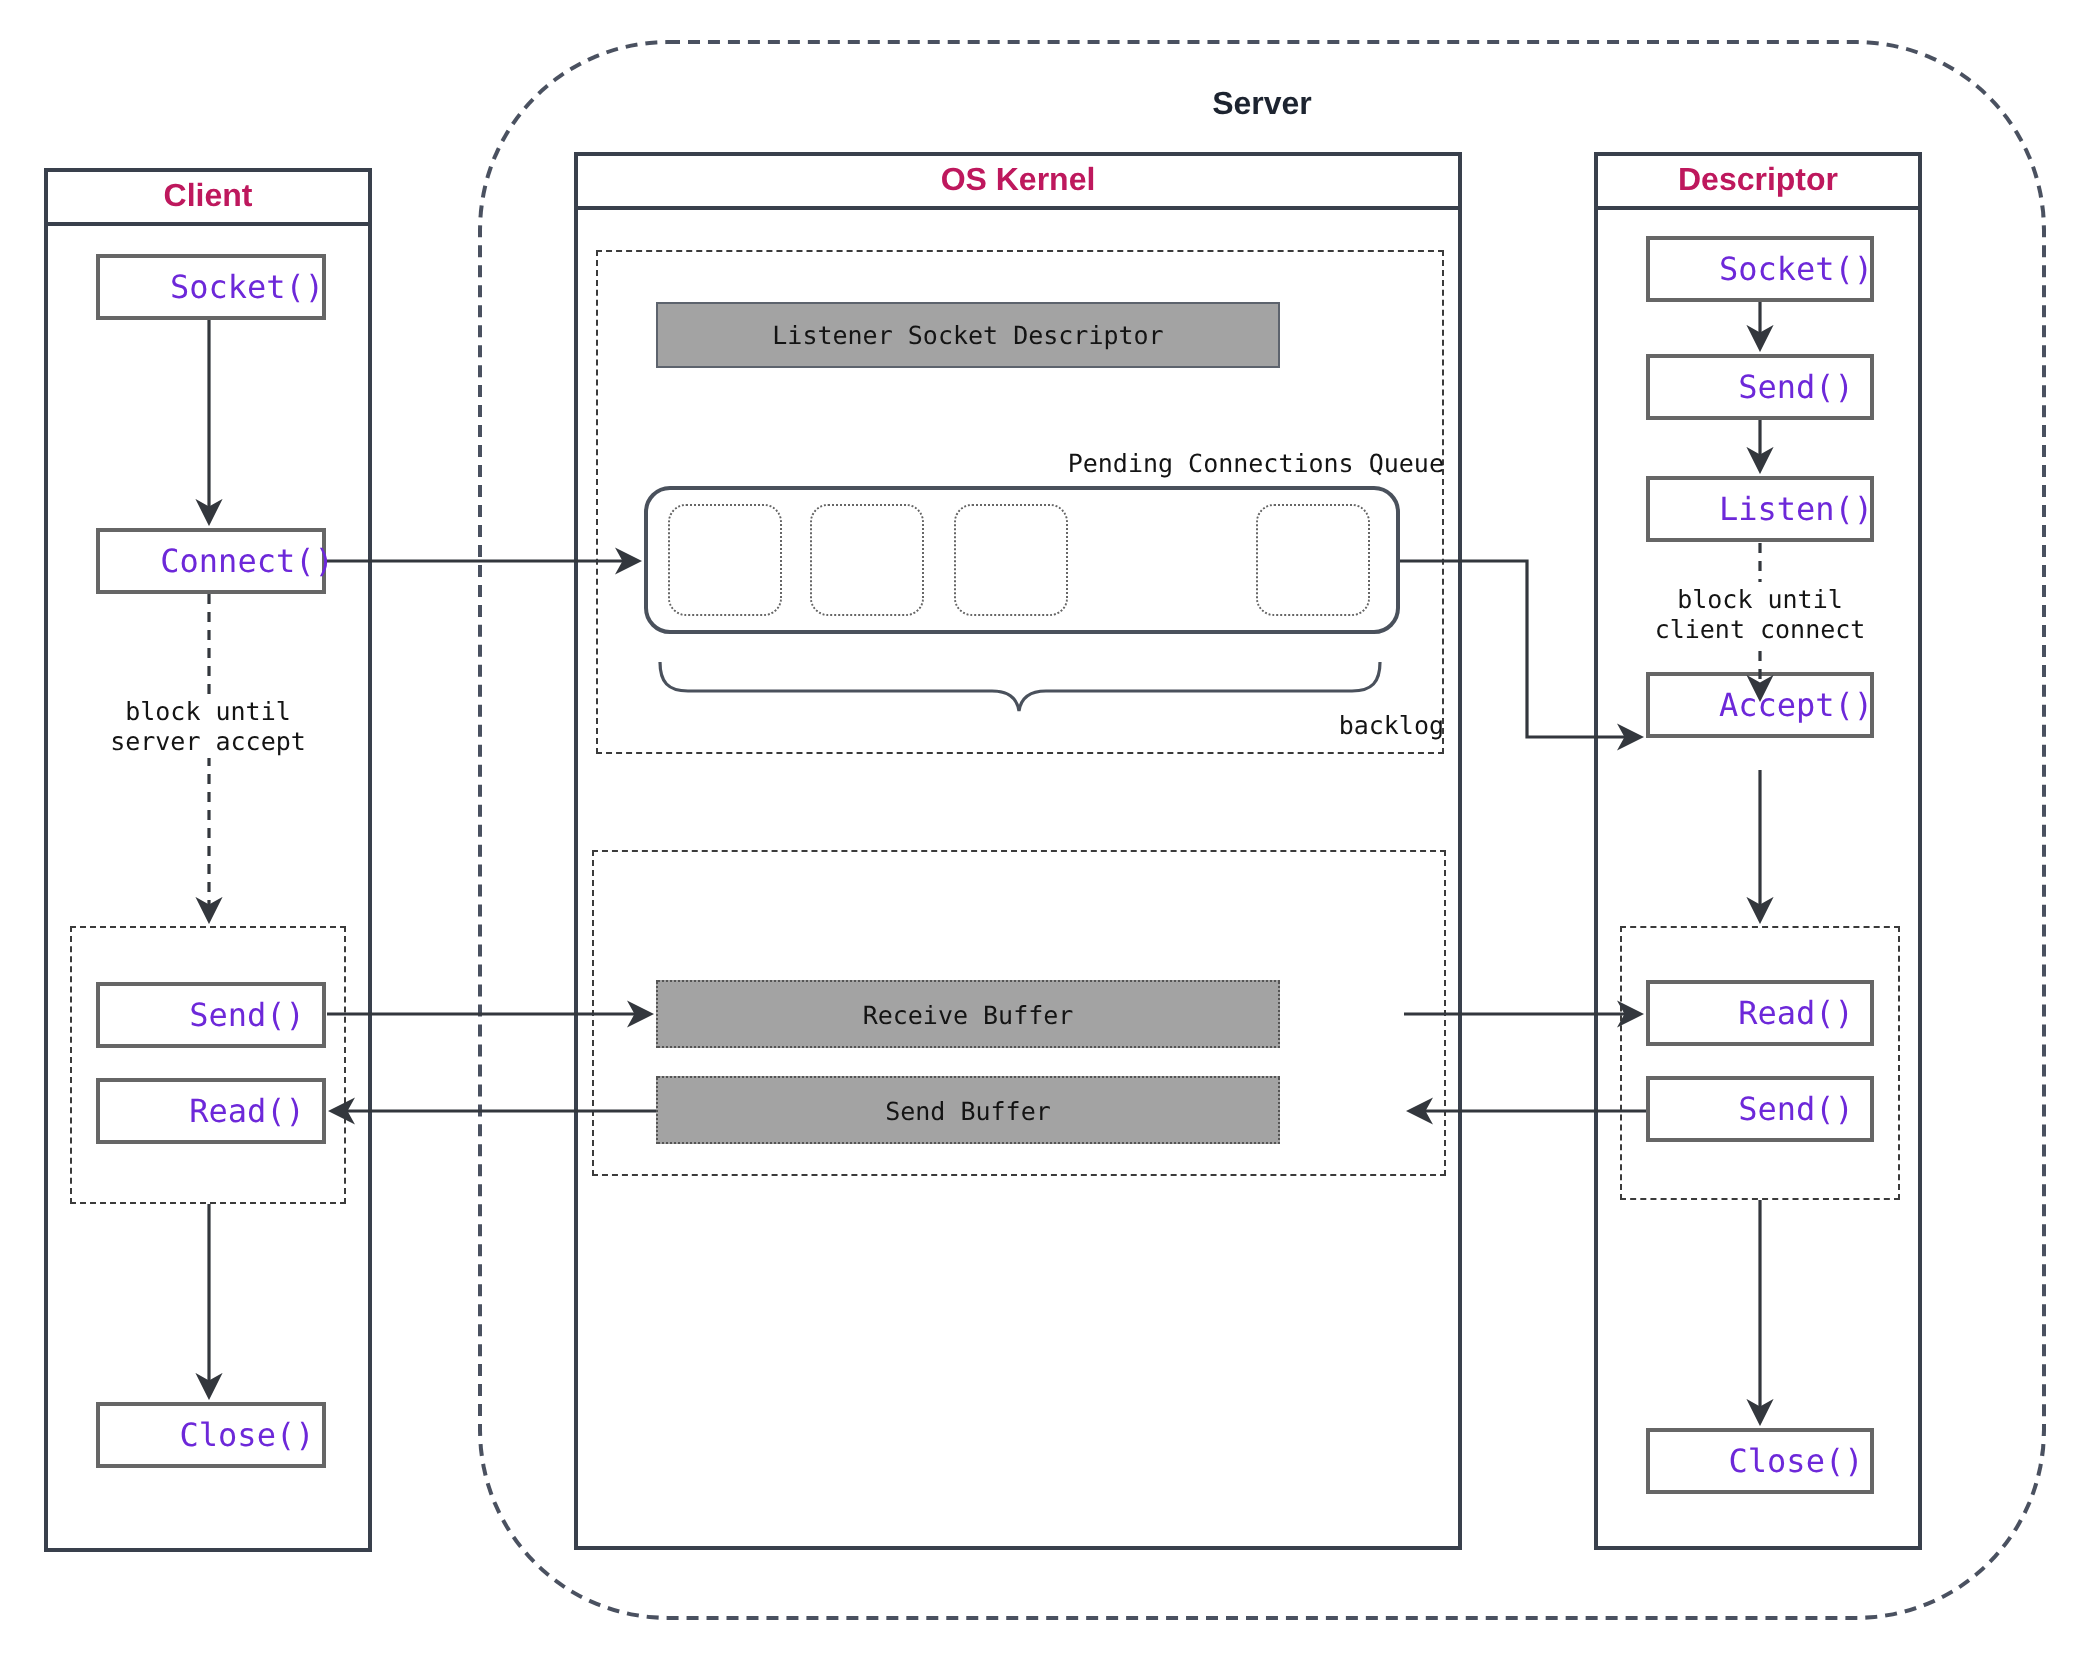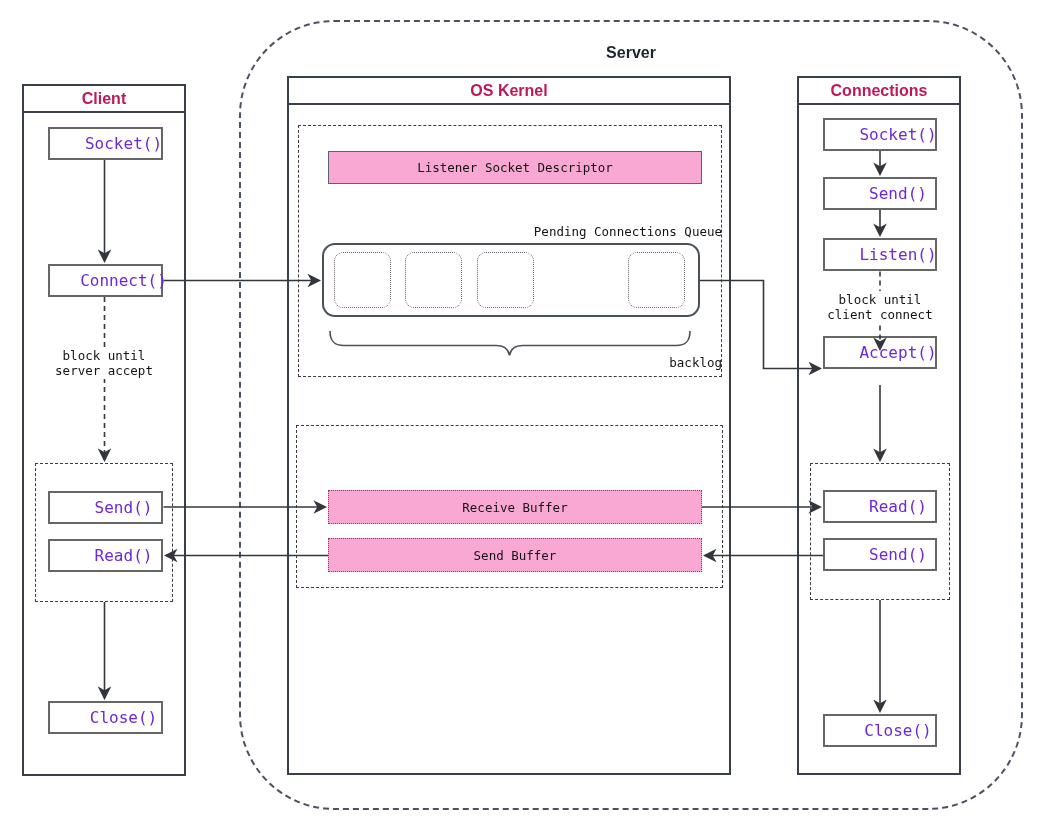--- a/index.html
+++ b/index.html
@@ -37,23 +37,23 @@
     font-size:16px;box-sizing:border-box;z-index:4;color:#6d28d9;padding-left:36px;
   }
   .cnode{left:48px;width:115px;height:33px;}
   .anode{left:823px;width:114px;height:33px;}
   
   .dgroup{
     position:absolute;border:1.5px dashed #3b3b3b;box-sizing:border-box;z-index:3;
   }
   
   .kbox{
-    position:absolute;left:328px;width:374px;height:34px;
+    position:absolute;left:328px;width:312px;height:34px;
     display:flex;align-items:center;justify-content:center;
-    font-size:12.5px;background:#f9a8d4;box-sizing:border-box;z-index:4;
+    font-size:12.5px;background:#a3a3a3;box-sizing:border-box;z-index:4;
   }
   .kbox-solid{border:1.5px solid #5d636d;}
   .kbox-dotted{border:1.5px dotted #555;}
   
   .queue{
     position:absolute;left:322px;top:243px;width:378px;height:74px;
     border:2px solid #4a515c;border-radius:13px;box-sizing:border-box;z-index:3;background:#fff;
   }
   .qslot{
     position:absolute;top:252px;width:57px;height:56px;
@@ -103,21 +103,21 @@
   <div class="qslot" style="left:405px"></div>
   <div class="qslot" style="left:477px"></div>
   <div class="qslot" style="left:628px"></div>
   <div class="klabel" style="top:355px">backlog</div>
 
   <div class="dgroup" style="left:296px;top:425px;width:427px;height:163px"></div>
   <div class="kbox kbox-dotted" style="top:538px">Send Buffer</div>
   <div class="kbox kbox-dotted" style="top:490px">Receive Buffer</div>
 
   <div class="col col-app">
-    <div class="col-header">Connections</div>
+    <div class="col-header">Descriptor</div>
   </div>
   <div class="node anode" style="top:118px">Socket()</div>
   <div class="node anode" style="top:177px">Send()</div>
   <div class="node anode" style="top:238px">Listen()</div>
   <div class="note" style="left:810px;top:291px;width:140px">block until
 client connect</div>
   <div class="node anode" style="top:336px">Accept()</div>
   <div class="dgroup" style="left:810px;top:463px;width:140px;height:137px"></div>
   <div class="node anode" style="top:490px">Read()</div>
   <div class="node anode" style="top:538px">Send()</div>

